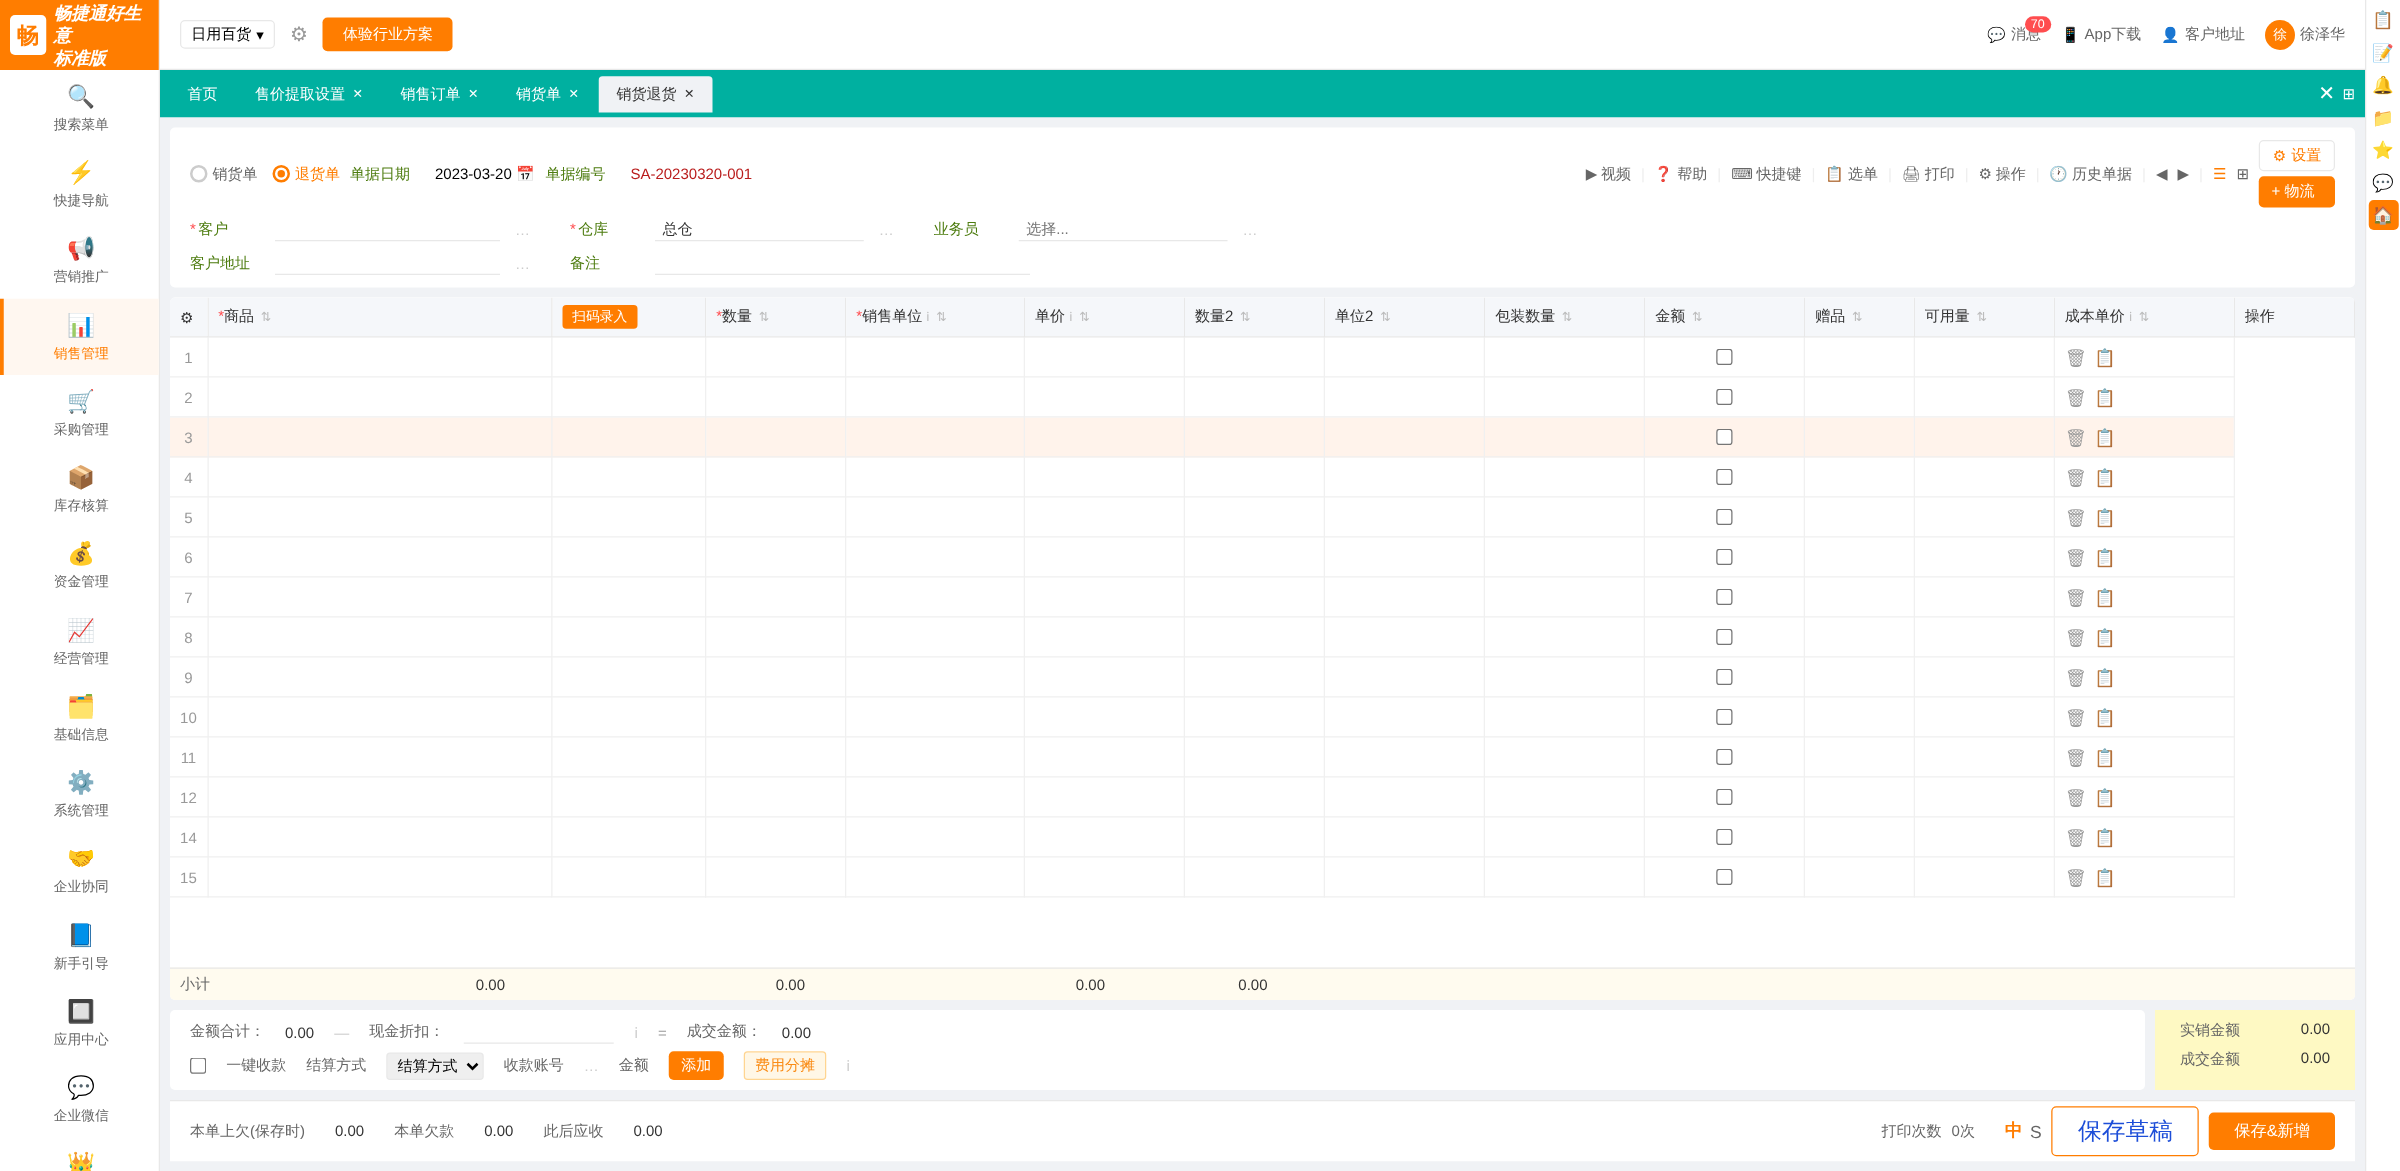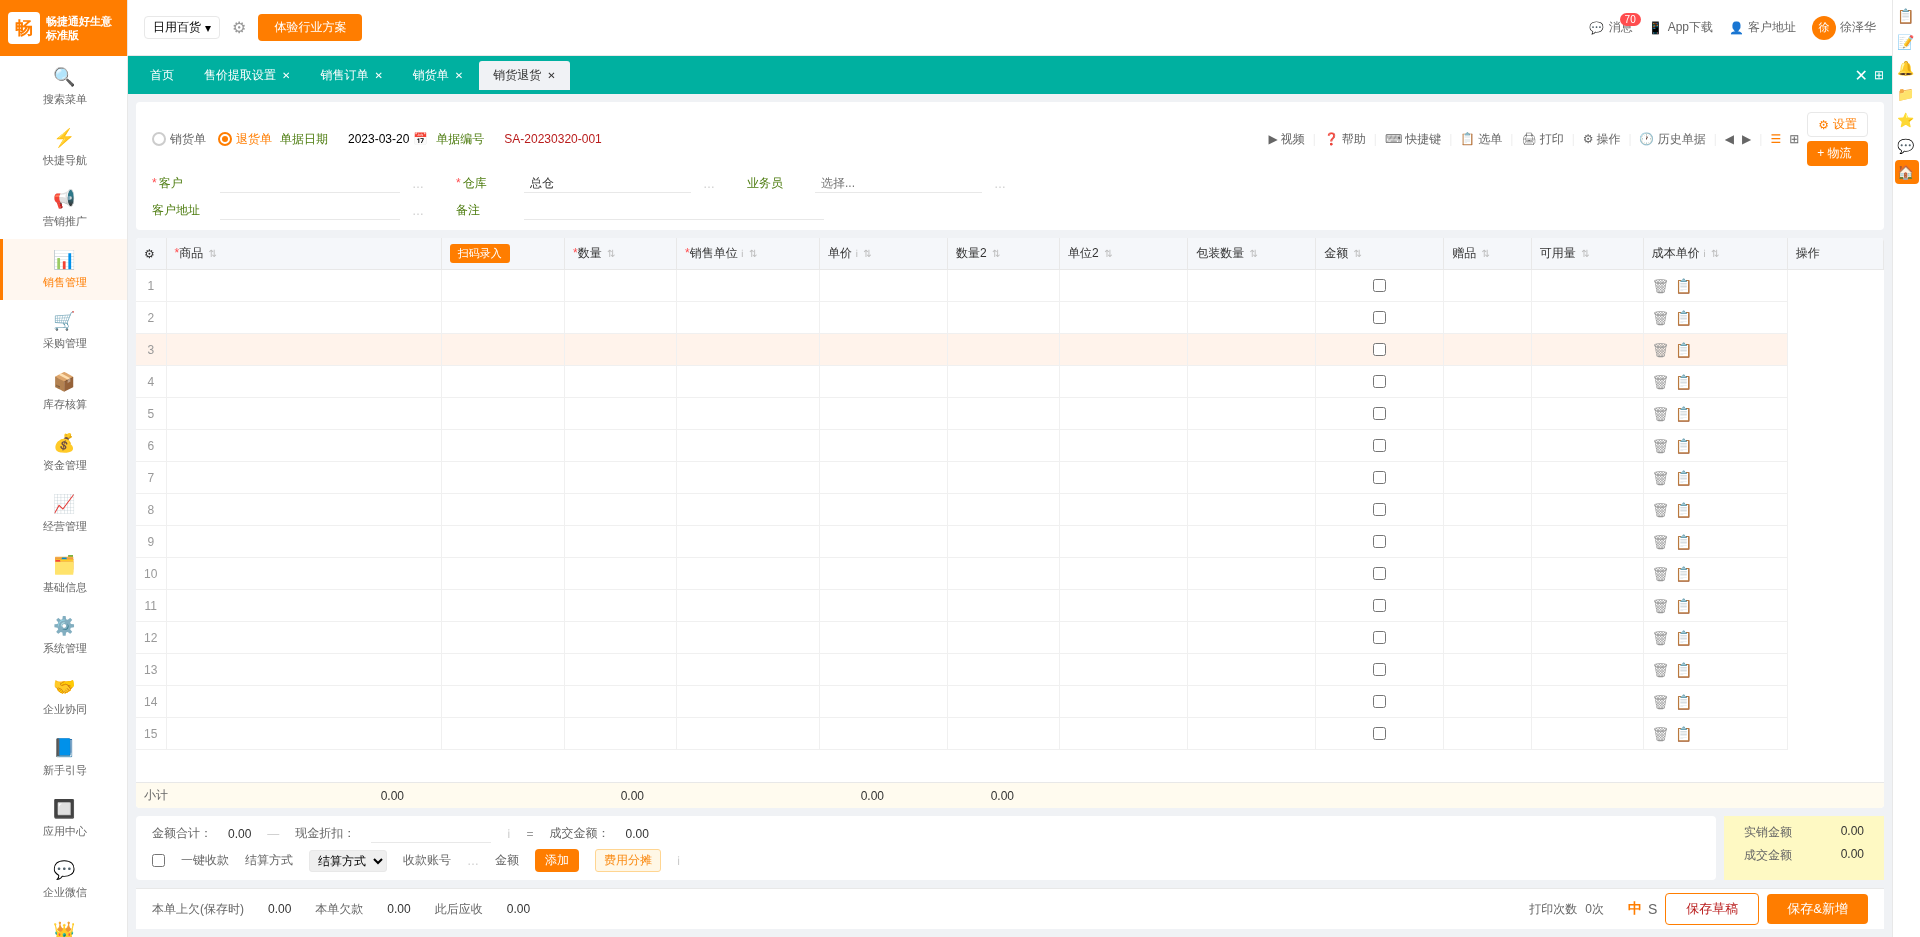--- a/index.html
+++ b/index.html
@@ -2,21 +2,21 @@
 <html><head>
   <meta charset="utf-8">
   <style>
     * { box-sizing: border-box; margin: 0; padding: 0; font-family: 'Microsoft YaHei', Arial, sans-serif; font-size: 12px; }
     body { display: flex; height: 937px; overflow: hidden; background: #f0f2f5; }
 
     
     .sidebar { width: 128px; background: #fff; display: flex; flex-direction: column; border-right: 1px solid #e8e8e8; flex-shrink: 0; }
     .sidebar-logo { background: #ff7d00; padding: 10px 8px; display: flex; align-items: center; gap: 6px; color: #fff; font-size: 14px; font-weight: bold; min-height: 56px; }
     .sidebar-logo .logo-icon { width: 32px; height: 32px; background: #fff; border-radius: 4px; display: flex; align-items: center; justify-content: center; color: #ff7d00; font-size: 18px; font-weight: bold; }
-    .sidebar-logo-text { font-size: 11px; line-height: 1.3; }
+    .sidebar-logo-text { font-size: 14px; line-height: 1.3; font-style: italic; }
     .sidebar-item { display: flex; flex-direction: column; align-items: center; padding: 10px 0; cursor: pointer; color: #666; gap: 4px; border-left: 3px solid transparent; }
     .sidebar-item.active { background: #fff7f0; color: #ff7d00; border-left-color: #ff7d00; }
     .sidebar-item .icon { font-size: 18px; }
     .sidebar-item .label { font-size: 11px; text-align: center; }
 
     
     .main { flex: 1; display: flex; flex-direction: column; overflow: hidden; }
 
     
     .topbar { background: #fff; display: flex; align-items: center; padding: 0 16px; height: 56px; border-bottom: 1px solid #e8e8e8; justify-content: space-between; flex-shrink: 0; }
@@ -78,21 +78,21 @@
 
     
     .bottom-card { background: #fff; border-radius: 4px; padding: 8px 16px; }
     .bottom-row { display: flex; align-items: center; gap: 16px; flex-wrap: wrap; }
     .bottom-label { color: #666; }
     .bottom-val { color: #333; }
     .bottom-divider { color: #ccc; }
     .formula-eq { color: #999; }
     .btn-orange { background: #ff7d00; color: #fff; border: none; border-radius: 4px; padding: 4px 12px; cursor: pointer; }
     .save-btns { display: flex; gap: 8px; align-items: center; }
-    .btn-save-draft { background: #fff; border: 1px solid #ff7d00; color: #b91c1c; border-radius: 4px; padding: 6px 20px; cursor: pointer; font-size: 13px; }
+    .btn-save-draft { background: #fff; border: 1px solid #ff7d00; color: #1d4ed8; border-radius: 4px; padding: 6px 20px; cursor: pointer; font-size: 19px; }
     .btn-save-new { background: #ff7d00; color: #fff; border: none; border-radius: 4px; padding: 6px 20px; cursor: pointer; font-size: 13px; }
 
     
     .right-panel { width: 28px; background: #fff; display: flex; flex-direction: column; align-items: center; gap: 2px; padding: 4px 0; border-left: 1px solid #e8e8e8; flex-shrink: 0; }
     .right-panel-icon { width: 24px; height: 24px; display: flex; align-items: center; justify-content: center; cursor: pointer; color: #999; font-size: 14px; border-radius: 4px; }
     .right-panel-icon.active { background: #ff7d00; color: #fff; }
 
     
     .status-bar { background: #fff; border-top: 1px solid #e8e8e8; padding: 4px 16px; display: flex; align-items: center; gap: 24px; flex-shrink: 0; font-size: 12px; color: #666; }
     .status-bar .print-info { margin-left: auto; display: flex; align-items: center; gap: 8px; }
@@ -707,46 +707,20 @@
       <td></td>
       <td></td>
       <td>
         <div class="action-icons">
           <span class="action-icon">🗑</span>
           <span class="action-icon">📋</span>
         </div>
       </td>
     </tr>
               <tr>
-      <td class="row-num">13</td>
-      <td>
-        
-      </td>
-      <td></td>
-      <td></td>
-      <td></td>
-      <td></td>
-      <td></td>
-      <td></td>
-      <td></td>
-      <td>
-        <div class="checkbox-cell">
-                    <input type="checkbox" style="">
-                  </div>
-      </td>
-      <td></td>
-      <td></td>
-      <td>
-        <div class="action-icons">
-          <span class="action-icon">🗑</span>
-          <span class="action-icon">📋</span>
-        </div>
-      </td>
-    </tr>
-              <tr>
       <td class="row-num">14</td>
       <td>
         
       </td>
       <td></td>
       <td></td>
       <td></td>
       <td></td>
       <td></td>
       <td></td>

